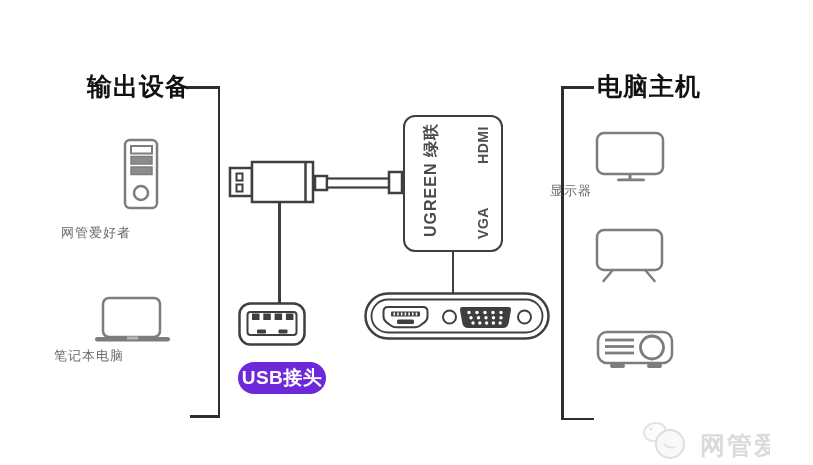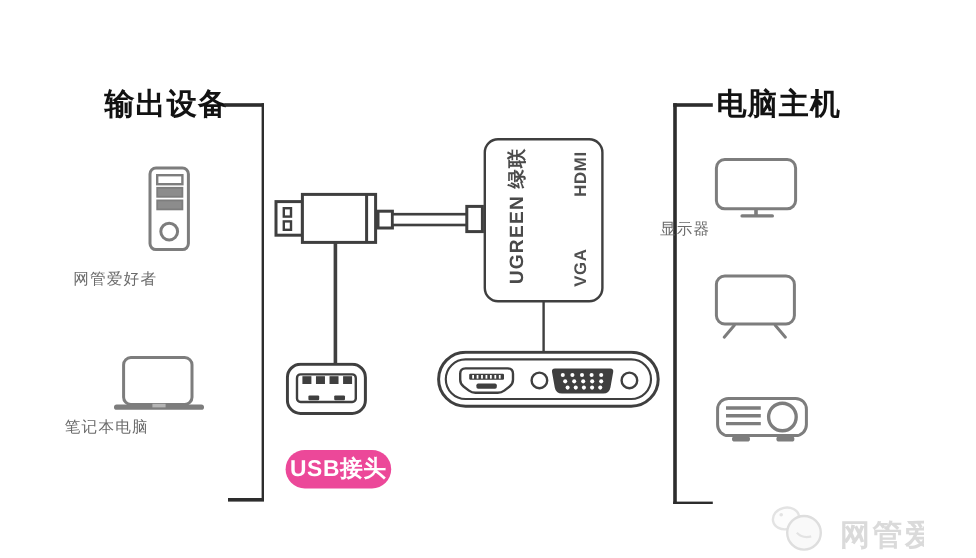--- a/index.html
+++ b/index.html
@@ -10,23 +10,23 @@
   .seg{position:absolute;background:#2d2d2d;}
   .header{
     position:absolute;font-size:25px;font-weight:800;color:#121212;
     letter-spacing:1px;white-space:nowrap;
   }
   .devlabel{
     position:absolute;width:160px;text-align:left;font-size:13px;color:#6b6b6b;
     letter-spacing:1px;white-space:nowrap;
   }
   .pill{
-    position:absolute;background:#ec4899;border-radius:17px;color:#ffffff;
+    position:absolute;background:#6d28d9;border-radius:17px;color:#ffffff;
     font-weight:bold;display:flex;align-items:center;justify-content:center;
-    white-space:nowrap;letter-spacing:0.5px;margin-top:13px;
+    white-space:nowrap;letter-spacing:0.5px;
   }
   .pill.usb{left:238px;top:362px;width:88px;height:32px;font-size:19px;}
   .pill.ports{left:367px;top:362px;width:183px;height:34px;font-size:20px;}
   .adapter-box{
     position:absolute;left:403px;top:115px;width:100px;height:137px;
     border:2.5px solid #3f3f3f;border-radius:12px;box-sizing:border-box;background:#fff;
   }
   .rot{
     position:absolute;white-space:nowrap;color:#4a4a4a;
     transform:translate(-50%,-50%) rotate(-90deg);

